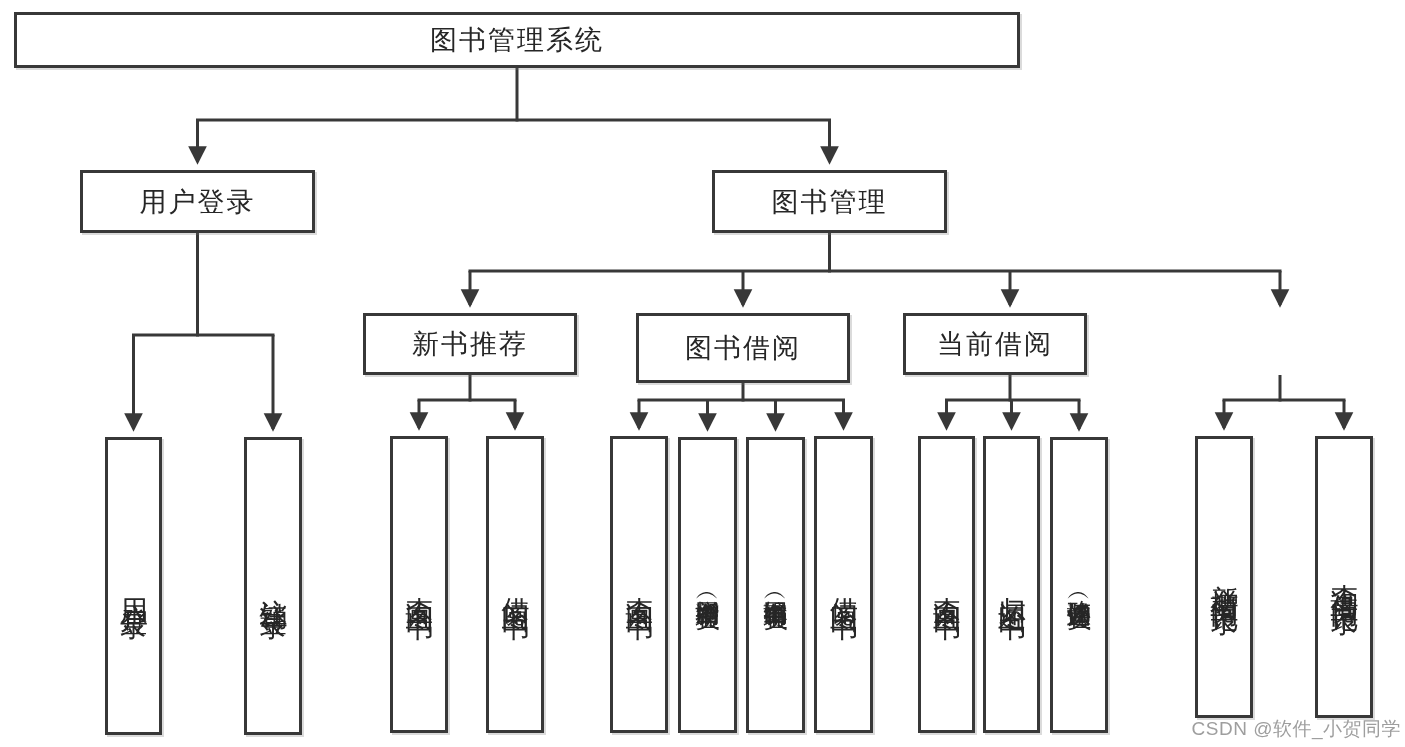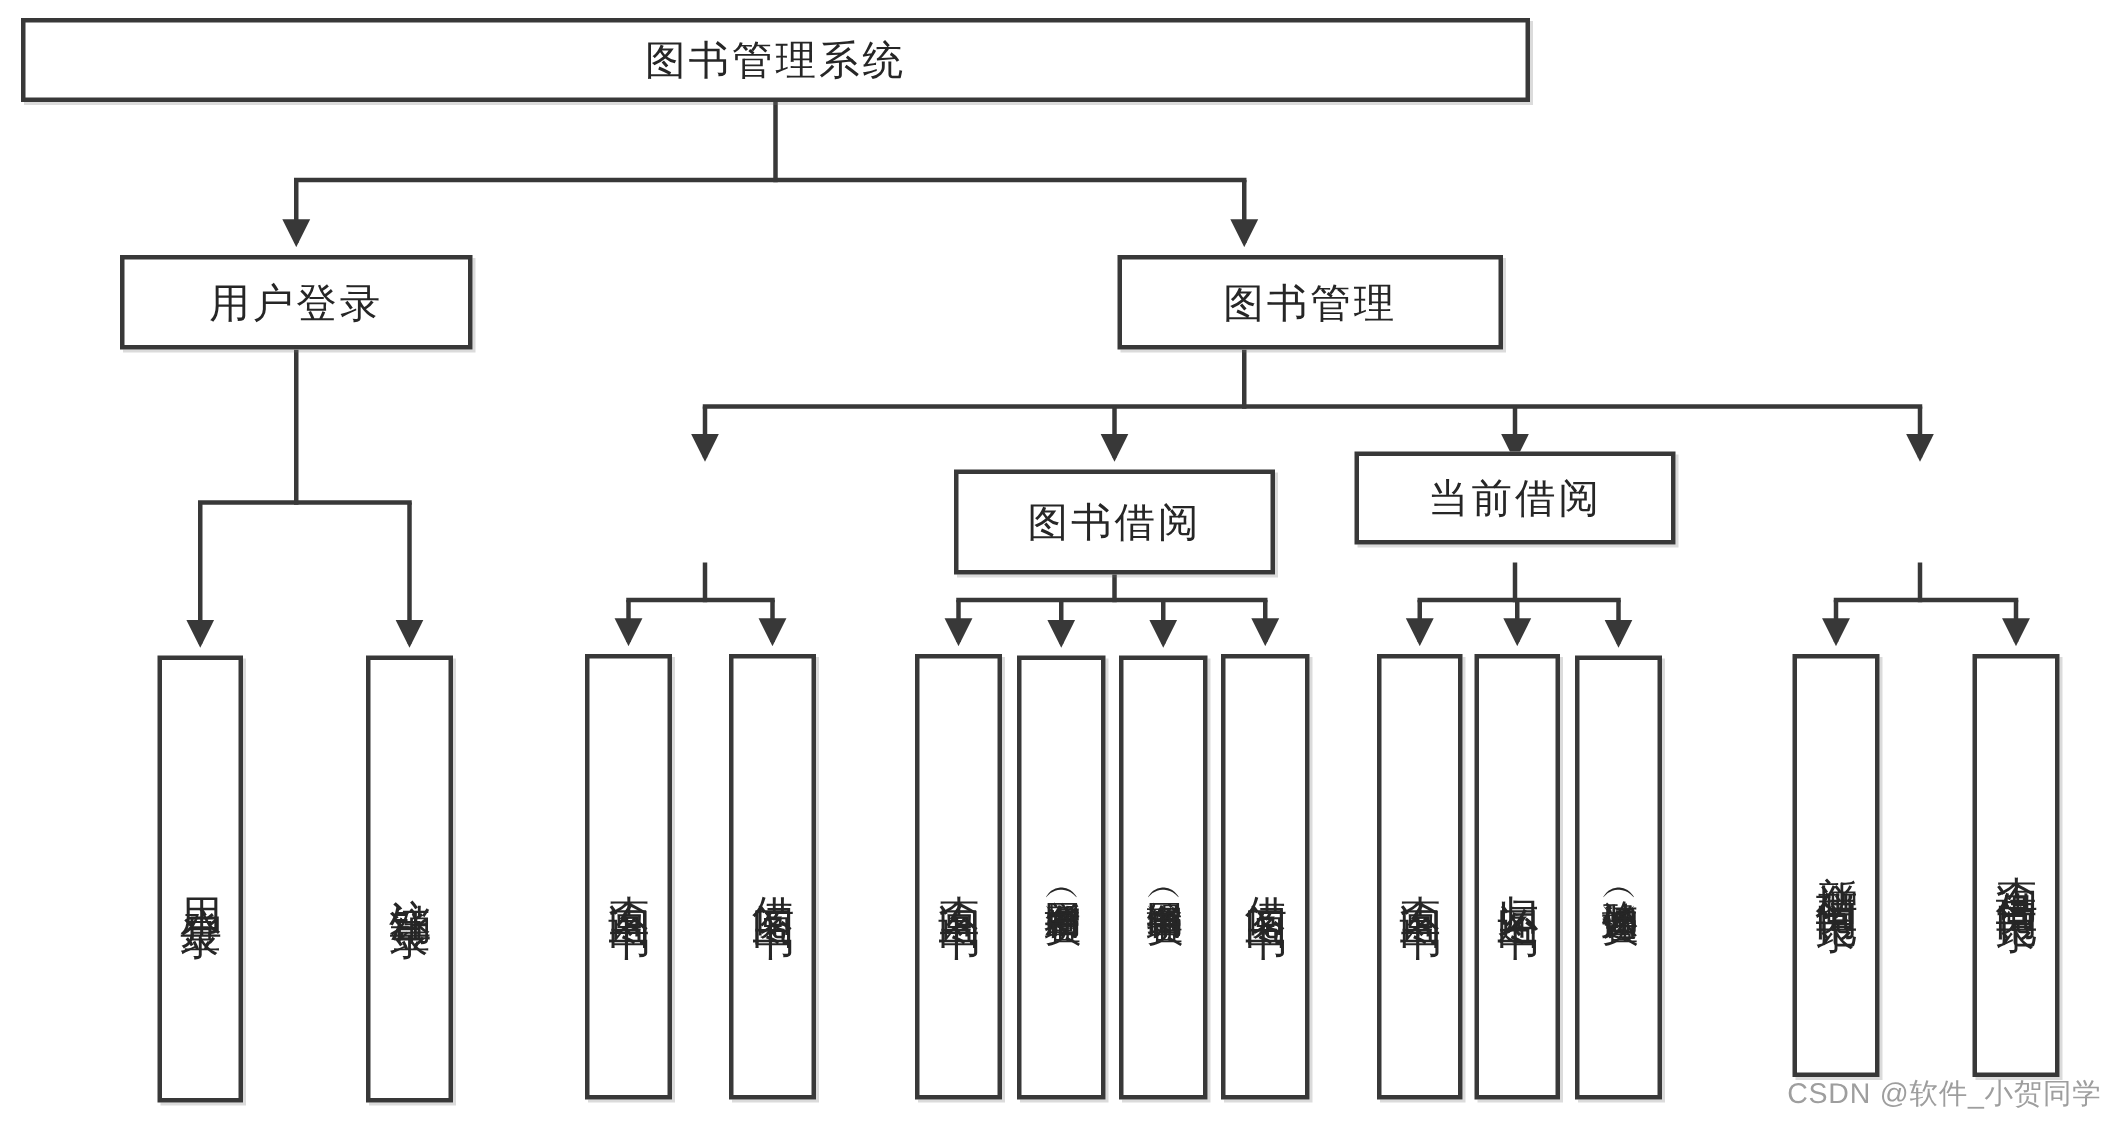--- a/index.html
+++ b/index.html
@@ -116,35 +116,38 @@
     </g>
   </svg>
 
   <div class="node h" style="left:14px;top:12px;width:1006px;height:56px">
     <span class="lbl">图书管理系统</span>
   </div>
 
   <div class="node h" style="left:80px;top:170px;width:235px;height:63px">
     <span class="lbl">用户登录</span>
   </div>
-  <div class="node h" style="left:745px;top:170px;width:257px;height:63px">
+  <div class="node h" style="left:712px;top:170px;width:235px;height:63px">
     <span class="lbl">图书管理</span>
   </div>
 
   <div class="node v" style="left:105px;top:437px;width:57px;height:298px">
     <span class="lbl">用户登录</span>
   </div>
   <div class="node v" style="left:244px;top:437px;width:58px;height:298px">
     <span class="lbl">注销登录</span>
   </div>
 
+  <div class="node h" style="left:363px;top:313px;width:214px;height:62px">
+    <span class="lbl">新书推荐</span>
+  </div>
   <div class="node h" style="left:636px;top:313px;width:214px;height:70px">
     <span class="lbl">图书借阅</span>
   </div>
-  <div class="node h" style="left:903px;top:301px;width:214px;height:62px">
+  <div class="node h" style="left:903px;top:313px;width:184px;height:62px">
     <span class="lbl">当前借阅</span>
   </div>
 
   <div class="node v" style="left:390px;top:436px;width:58px;height:297px">
     <span class="lbl">查询图书</span>
   </div>
   <div class="node v" style="left:486px;top:436px;width:58px;height:297px">
     <span class="lbl">借阅图书</span>
   </div>
 

